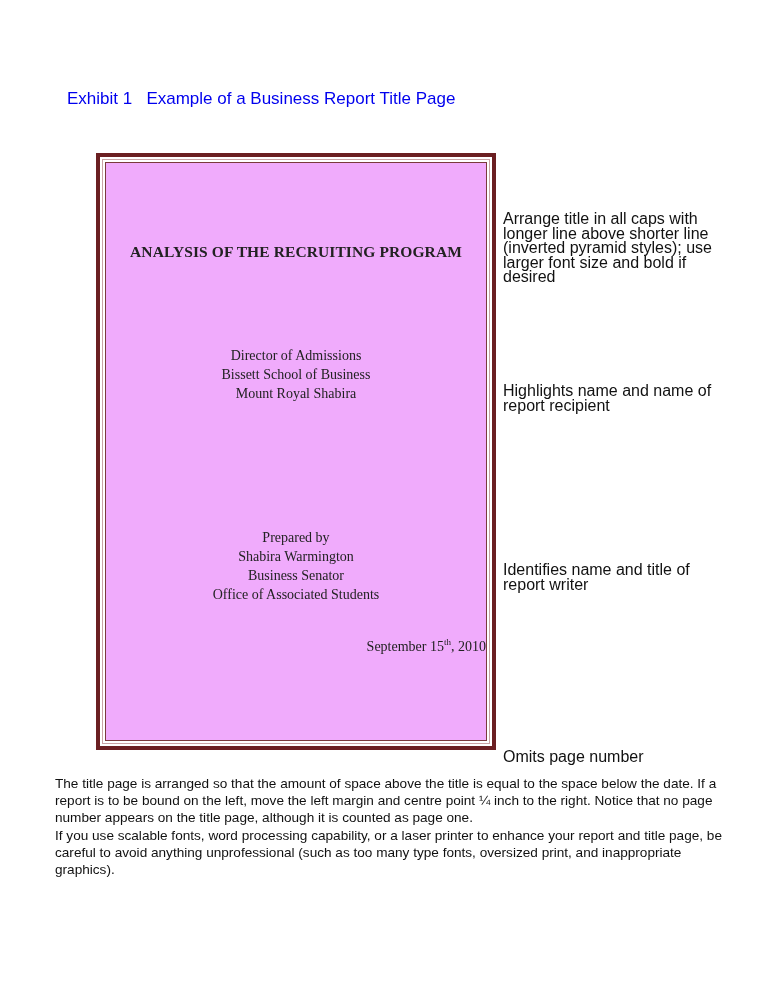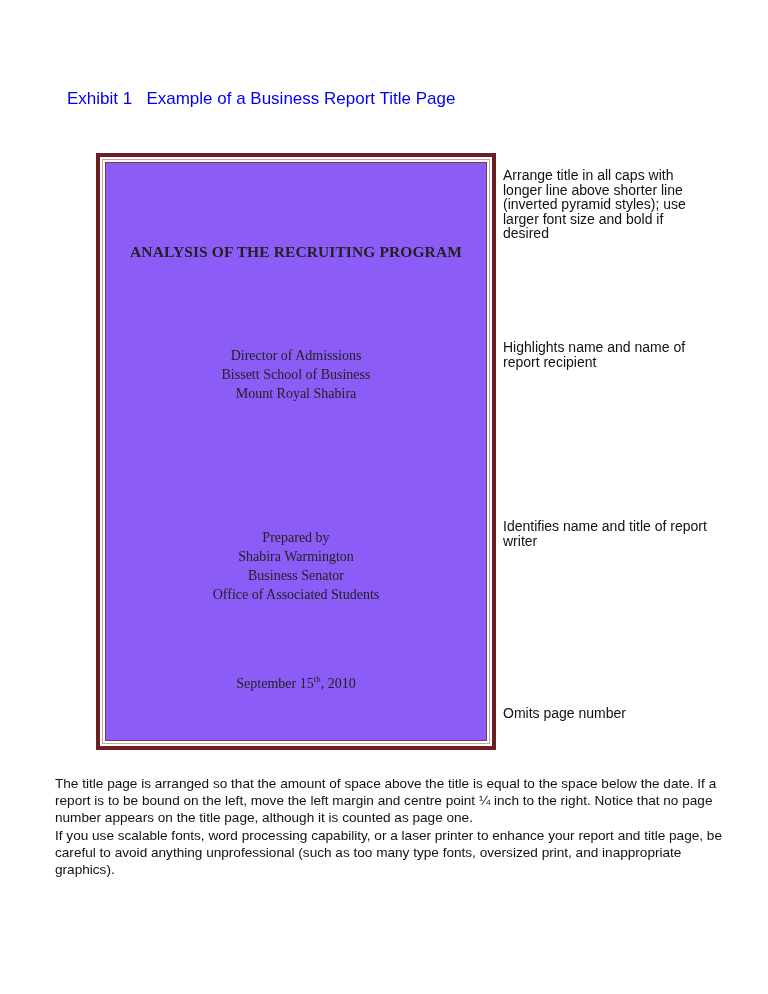--- a/index.html
+++ b/index.html
@@ -1,24 +1,24 @@
 <!DOCTYPE html>
 <html><head>
 <meta charset="utf-8">
 <style>
   html, body { margin:0; padding:0; background:#fff; }
   body { width:768px; height:994px; position:relative; overflow:hidden; font-family:"Liberation Sans", sans-serif; color:#000; }
   .heading { position:absolute; left:67px; top:89px; font-weight:normal; font-size:17px; color:#0000ee; white-space:pre; }
   .frame { position:absolute; left:96px; top:153px; width:400px; height:597px; box-sizing:border-box;
            border:4px solid #6b1f22; }
   .frame-inner { position:absolute; left:2px; top:2px; right:2px; bottom:2px; border:1px solid #c9a3a5; }
-  .frame-inner2 { position:absolute; left:5px; top:5px; right:5px; bottom:5px; border:1px solid #7a3a3d; background:#8b5cf6; }
+  .frame-inner2 { position:absolute; left:5px; top:5px; right:5px; bottom:5px; border:1px solid #7a3a3d; background:#f0abfc; }
   .serif { font-family:"Liberation Serif", "DejaVu Serif", serif; color:#222; font-size:14px; text-align:center; line-height:19px; position:absolute; width:100%; left:0; }
   .title { font-weight:bold; font-size:15.5px; letter-spacing:0.1px; }
-  .note { position:absolute; left:503px; width:210px; font-size:14px; line-height:14.5px; color:#111; }
+  .note { position:absolute; left:503px; width:210px; font-size:16px; line-height:14.5px; color:#111;margin-top:44px; }
   .body-text { position:absolute; left:55px; top:775px; width:680px; font-size:13.6px; line-height:17.2px; color:#111; }
   .body-text p { margin:0; }
   sup { font-size:9px; }
 </style>
 </head>
 <body>
 
 <div class="heading"><span>Exhibit 1</span>   <span>Example of a Business Report Title Page</span></div>
 
 <div class="frame">
@@ -29,21 +29,21 @@
       <div>Director of Admissions</div>
       <div>Bissett School of Business</div>
       <div>Mount Royal Shabira</div>
     </div>
     <div class="serif" style="top:365px;">
       <div>Prepared by</div>
       <div>Shabira Warmington</div>
       <div>Business Senator</div>
       <div>Office of Associated Students</div>
     </div>
-    <div class="serif" style="top:507px;"><span>September 15</span><sup>th</sup><span>, 2010</span></div>
+    <div class="serif" style="top:470px;text-align:right;"><span>September 15</span><sup>th</sup><span>, 2010</span></div>
   </div>
 </div>
 
 <div class="note" style="top:168px;">Arrange title in all caps with longer line above shorter line (inverted pyramid styles); use larger font size and bold if desired</div>
 <div class="note" style="top:340px;">Highlights name and name of report recipient</div>
 <div class="note" style="top:519px;">Identifies name and title of report writer</div>
 <div class="note" style="top:706px;">Omits page number</div>
 
 <div class="body-text">
   <p>The title page is arranged so that the amount of space above the title is equal to the space below the date. If a report is to be bound on the left, move the left margin and centre point ¼ inch to the right. Notice that no page number appears on the title page, although it is counted as page one.</p>

